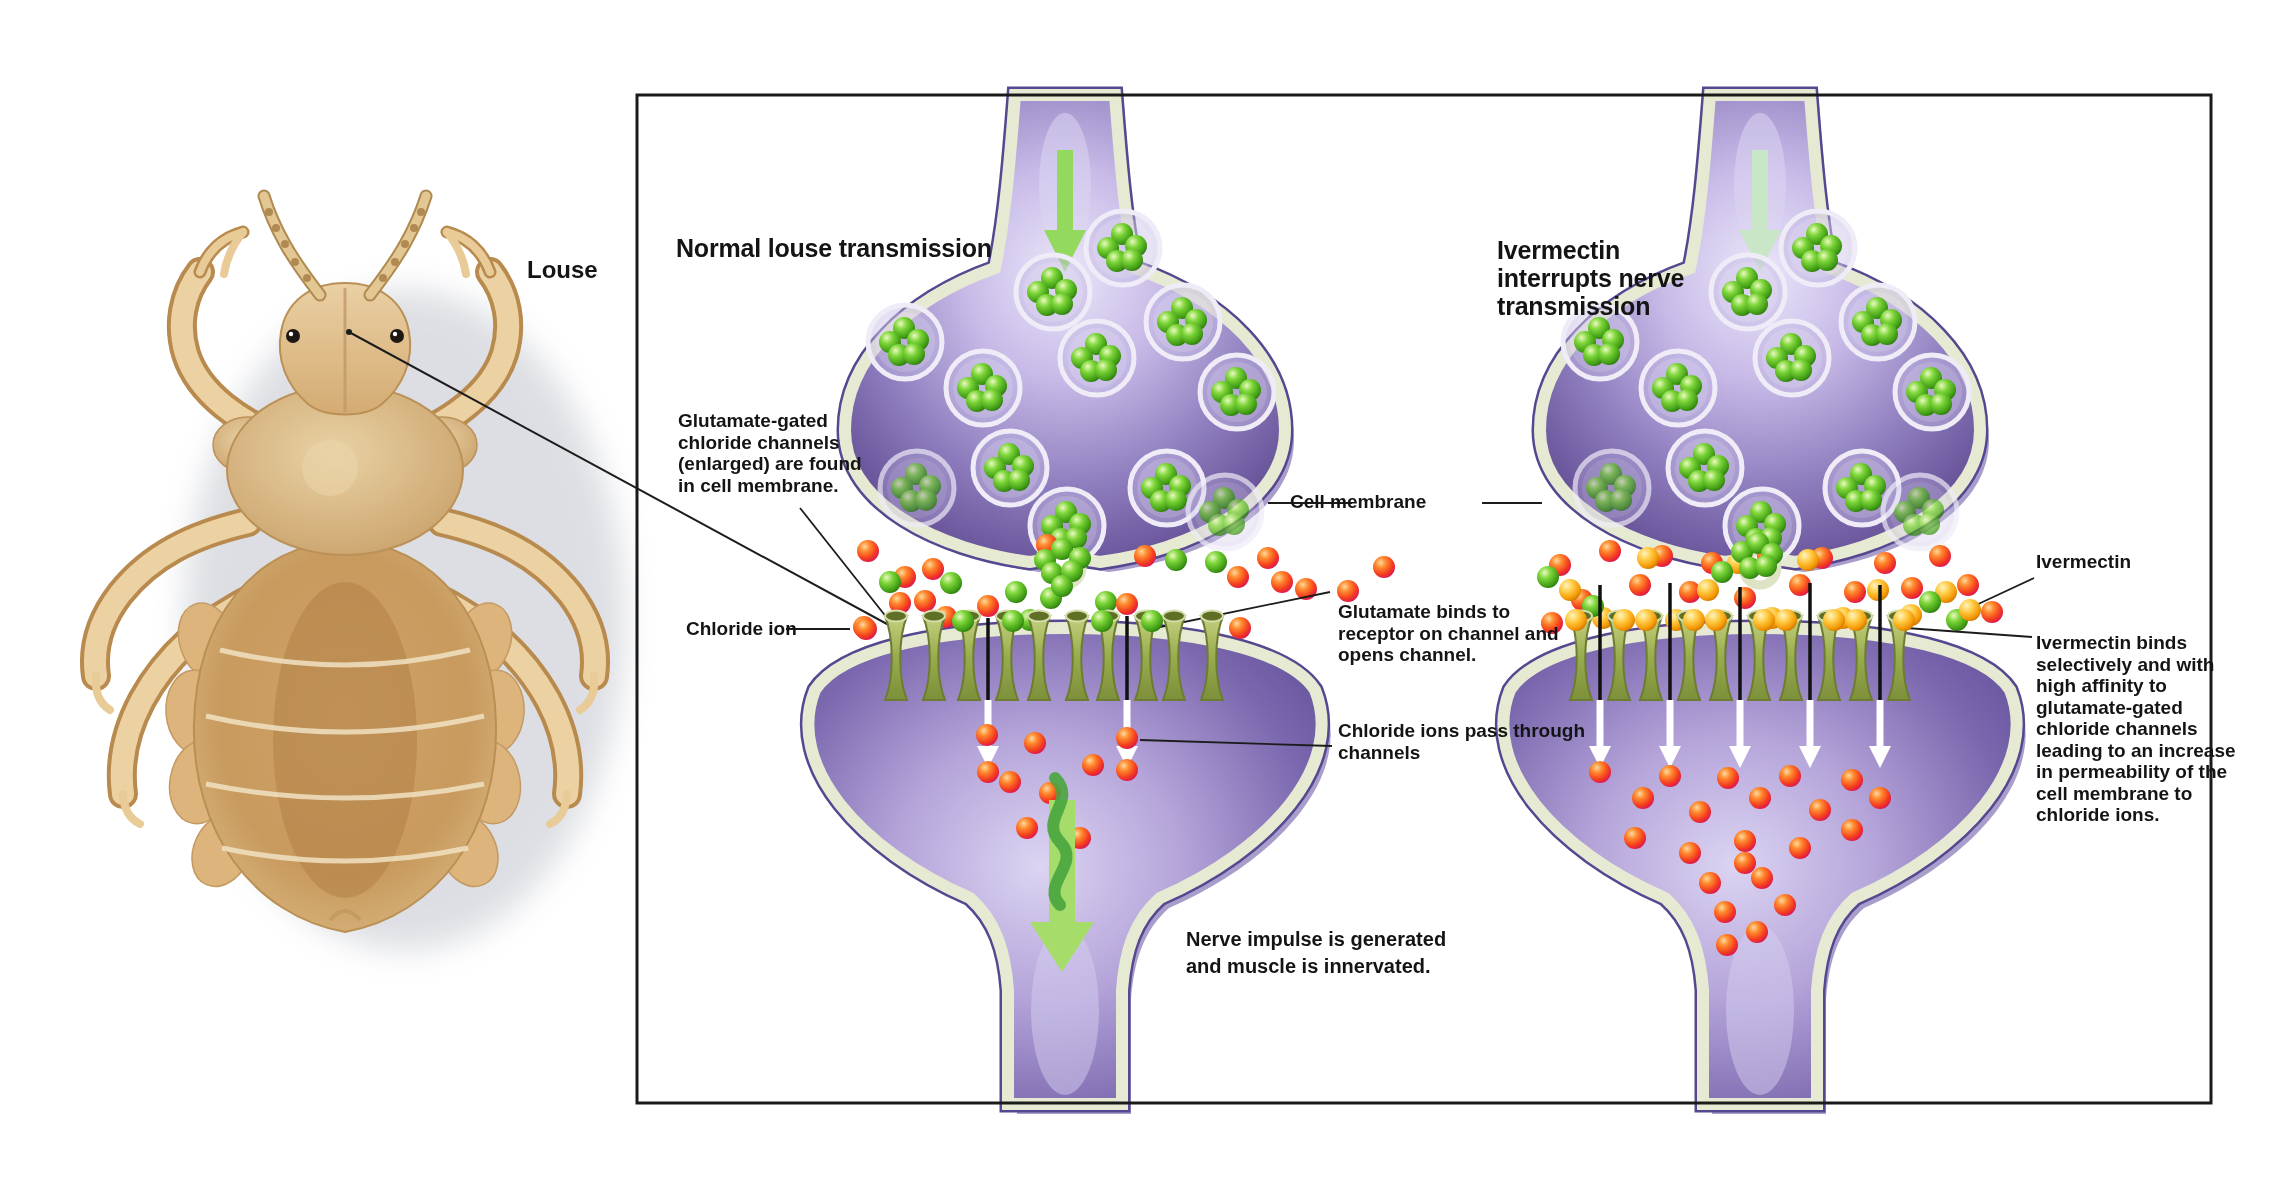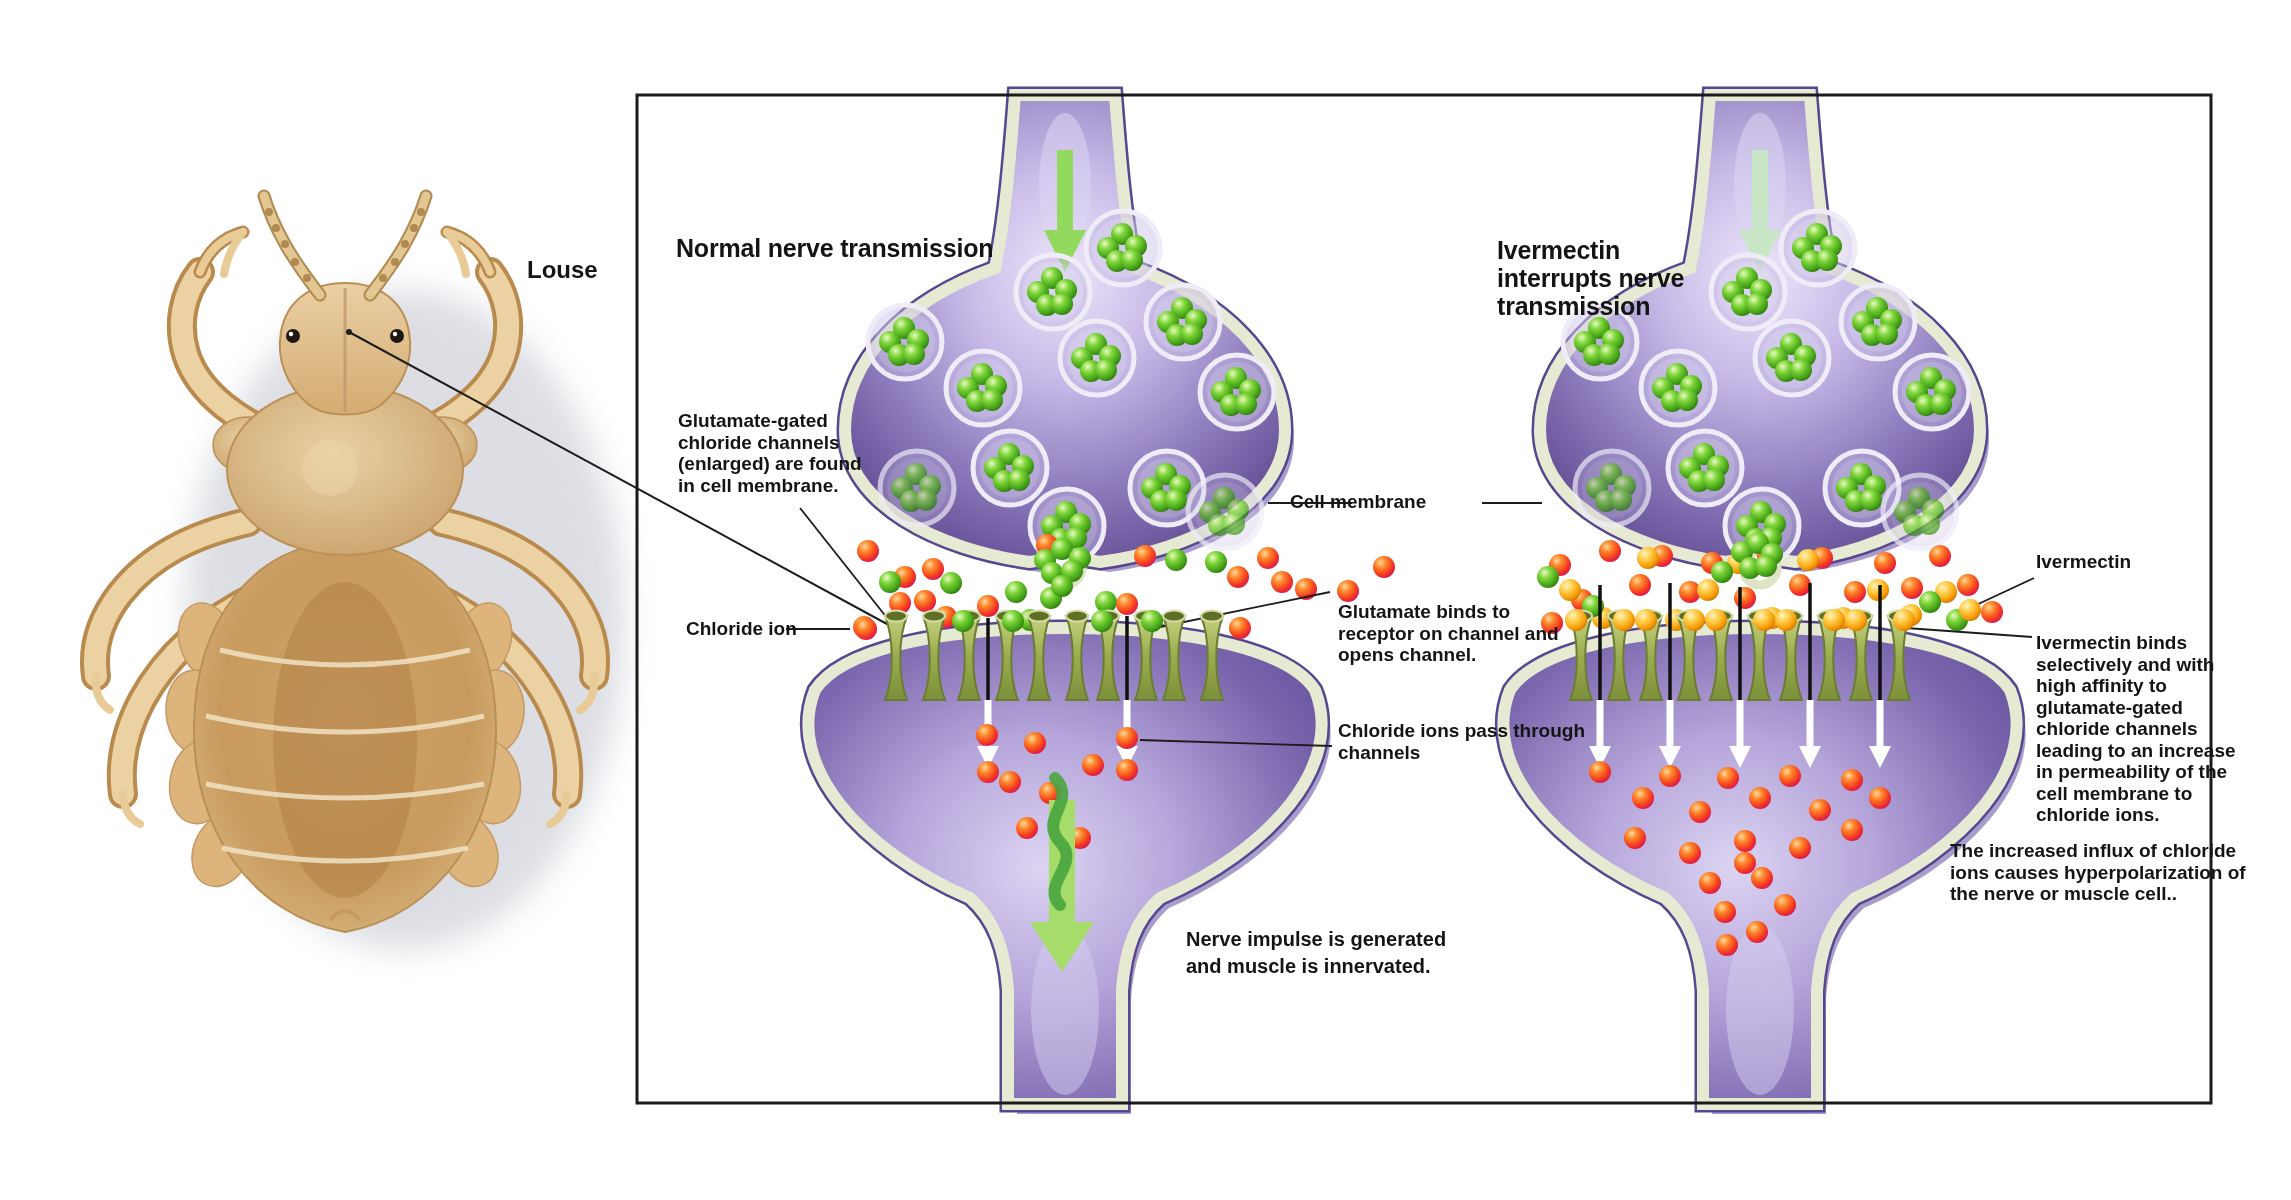--- a/index.html
+++ b/index.html
@@ -443,21 +443,21 @@
     <line x1="1482" y1="503" x2="1542" y2="503"></line>
     <line x1="1332" y1="746" x2="1140" y2="740"></line>
   </g>
   <use href="#ballR" x="866" y="629"></use>
 
   <rect x="637" y="95" width="1574" height="1008" fill="none" stroke="#1a1a1a" stroke-width="3"></rect>
 </svg>
 
 <div class="lbl sz-l" style="left:527px;top:256px;">Louse</div>
 
-<div class="lbl sz-t" style="left:676px;top:234px;">Normal nerve transmission</div>
+<div class="lbl sz-t" style="left:676px;top:234px;">Normal louse transmission</div>
 <div class="lbl sz-s" style="left:678px;top:410px;">Glutamate-gated
 chloride channels
 (enlarged) are found
 in cell membrane.</div>
 <div class="lbl sz-s" style="left:686px;top:618px;">Chloride ion</div>
 <div class="lbl sz-s" style="left:1290px;top:491px;">Cell membrane</div>
 <div class="lbl sz-s" style="left:1338px;top:579px;margin-top:22px;">Glutamate binds to
 receptor on channel and
 opens channel.</div>
 <div class="lbl sz-s" style="left:1338px;top:720px;">Chloride ions pass through
@@ -471,17 +471,14 @@
 <div class="lbl sz-s" style="left:2036px;top:551px;">Ivermectin</div>
 <div class="lbl sz-s" style="left:2036px;top:632px;">Ivermectin binds
 selectively and with
 high affinity to
 glutamate-gated
 chloride channels
 leading to an increase
 in permeability of the
 cell membrane to
 chloride ions.</div>
-<div class="lbl sz-s" style="left:1950px;top:840px;">The increased influx of chloride
-ions causes hyperpolarization of
-the nerve or muscle cell..</div>
 
 </div>
 
 </body></html>

